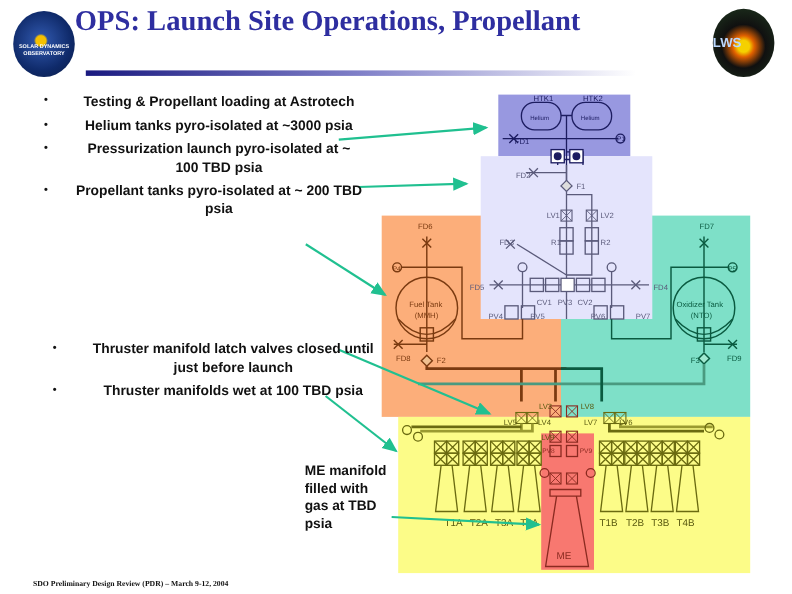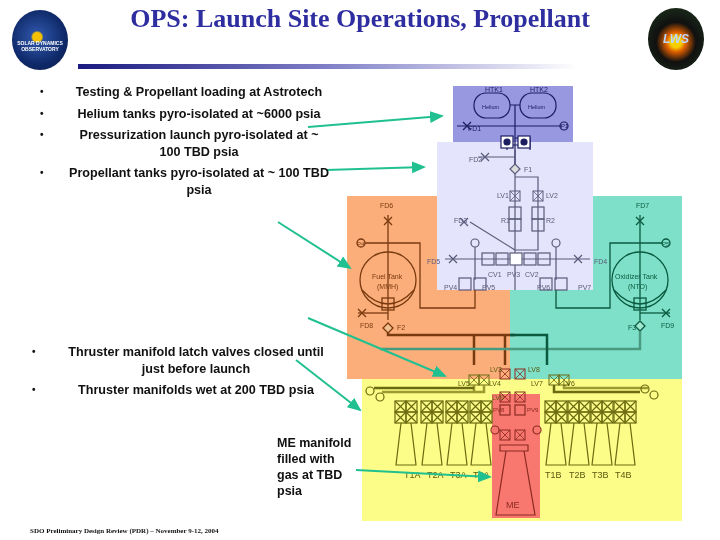--- a/index.html
+++ b/index.html
@@ -1,28 +1,28 @@
 <!DOCTYPE html>
 <html><head>
 <meta charset="utf-8">
 <style>
   html,body{margin:0;padding:0;background:#fff;}
   body{width:720px;height:540px;position:relative;overflow:hidden;font-family:"Liberation Sans",sans-serif;}
-  .title{position:absolute;left:80px;top:4px;width:560px;font-family:"Liberation Serif",serif;font-weight:bold;font-size:26px;line-height:30px;color:#2e2ea0;text-align:center;}
+  .title{position:absolute;left:68px;top:4px;width:560px;font-family:"Liberation Serif",serif;font-weight:bold;font-size:26px;line-height:30px;color:#2e2ea0;}
   .title-bar{position:absolute;left:78px;top:64px;width:500px;height:5px;background:linear-gradient(to right,#1a1a80,#8080c8 50%,#ffffff);}
   .logo{position:absolute;border-radius:50%;}
   .logo-sdo{left:12px;top:10px;width:56px;height:60px;background:radial-gradient(circle at 45% 45%,#f5c000 0 10%,#2a4fa0 14%,#0f2a6a 60%,#0a1a40 100%);}
   .logo-sdo span{position:absolute;left:0;right:0;top:30px;text-align:center;font-size:5px;font-weight:bold;color:#fff;line-height:6px;}
   .logo-lws{left:648px;top:8px;width:56px;height:62px;background:radial-gradient(circle at 50% 55%,#f5d000 0 12%,#e06000 22%,#101010 45%,#1a2a1a 80%,#3a7a3a 100%);}
-  .logo-lws span{position:absolute;left:0;right:0;top:24px;text-align:center;font-size:12px;font-weight:bold;color:#bcd8ff;font-style:italic;}
+  .logo-lws span{position:absolute;left:0;right:0;top:24px;font-size:12px;font-weight:bold;color:#bcd8ff;}
   .bullets{position:absolute;left:40px;top:84px;width:290px;}
   .bullet{position:relative;padding-left:28px;font-weight:bold;font-size:12.6px;line-height:16.5px;color:#111;margin-bottom:5px;text-align:center;}
   .bullet::before{content:"•";position:absolute;left:0;top:0;font-size:10px;}
-  .bullets2{position:absolute;left:32px;top:309px;width:300px;margin-top:35px;}
-  .me-note{position:absolute;left:277px;top:435px;width:80px;font-weight:bold;font-size:12.5px;line-height:16px;color:#111;}
+  .bullets2{position:absolute;left:48px;top:309px;width:300px;}
+  .me-note{position:absolute;left:277px;top:420px;width:80px;font-weight:bold;font-size:12.5px;line-height:16px;color:#111;}
   .footer-l{position:absolute;left:30px;top:527px;font-family:"Liberation Serif",serif;font-weight:bold;font-size:7px;color:#111;}
   .footer-r{position:absolute;right:30px;top:527px;font-family:"Liberation Serif",serif;font-weight:bold;font-size:7px;color:#111;margin-top:27px;}
   svg.diagram{position:absolute;left:0;top:0;}
   svg text{font-family:"Liberation Sans",sans-serif;}
 </style>
 </head>
 <body>
 
 <div class="logo logo-sdo">
     <span>SOLAR DYNAMICS OBSERVATORY</span>
@@ -244,24 +244,24 @@
     <path d="M326,170 L424,167" marker-end="url(#arrowhead)"></path>
     <path d="M278,222 L350,268" marker-end="url(#arrowhead)"></path>
     <path d="M308,318 L445,376" marker-end="url(#arrowhead)"></path>
     <path d="M296,360 L360,410" marker-end="url(#arrowhead)"></path>
     <path d="M356,470 L490,477" marker-end="url(#arrowhead)"></path>
   </g>
 </svg>
 
 <div class="bullets">
   <div class="bullet">Testing &amp; Propellant loading at Astrotech</div>
-  <div class="bullet">Helium tanks pyro-isolated at ~6000 psia</div>
+  <div class="bullet">Helium tanks pyro-isolated at ~3000 psia</div>
   <div class="bullet">Pressurization launch pyro-isolated at ~ 100 TBD psia</div>
-  <div class="bullet">Propellant tanks pyro-isolated at ~ 100 TBD psia</div>
+  <div class="bullet">Propellant tanks pyro-isolated at ~ 200 TBD psia</div>
 </div>
 <div class="bullets2">
   <div class="bullet">Thruster manifold latch valves closed until just before launch</div>
-  <div class="bullet">Thruster manifolds wet at 200 TBD psia</div>
+  <div class="bullet">Thruster manifolds wet at 100 TBD psia</div>
 </div>
 <div class="me-note">ME manifold filled with gas at TBD psia</div>
 
-<div class="footer-l">SDO Preliminary Design Review (PDR) – November 9-12, 2004</div>
+<div class="footer-l">SDO Preliminary Design Review (PDR) – March 9-12, 2004</div>
 <div class="footer-r">Propulsion Page 17</div>
 
 </body></html>

